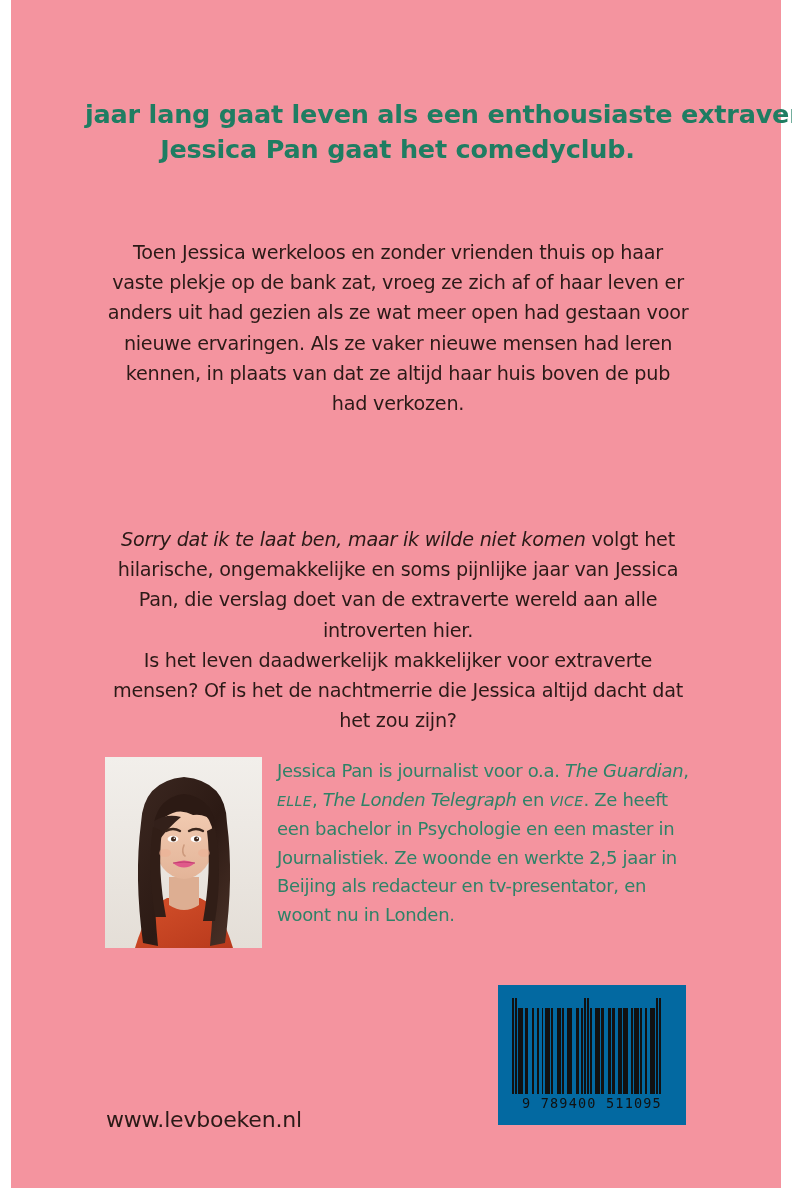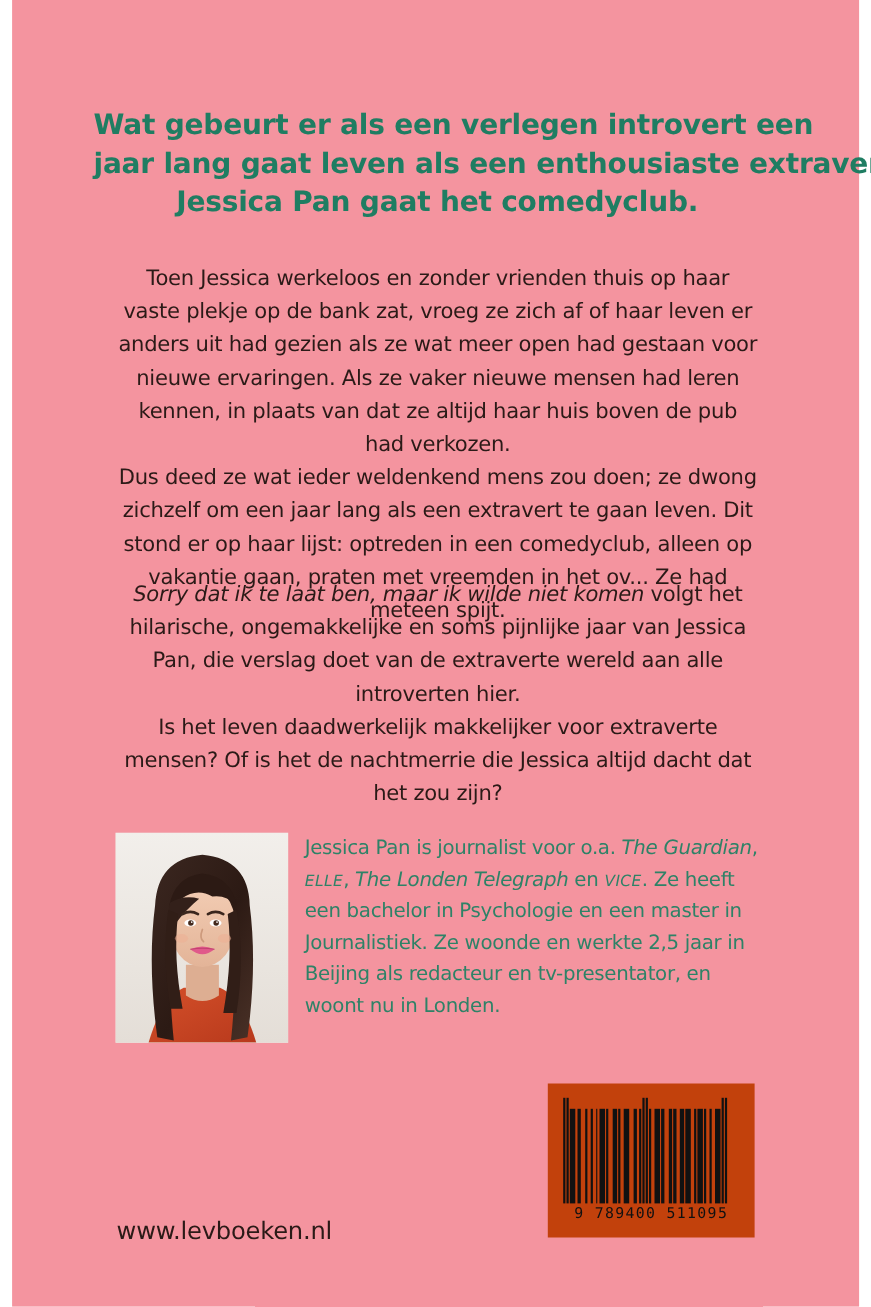--- a/index.html
+++ b/index.html
@@ -99,21 +99,21 @@
     text-transform: uppercase;
   }
 
   
   #barcode-box {
     position: absolute;
     left: 498px;
     top: 985px;
     width: 188px;
     height: 140px;
-    background: #c2410c;
+    background: #0369a1;
     box-sizing: border-box;
     padding: 13px 14px 6px 14px;
   }
   #barcode-bars {
     display: flex;
     align-items: flex-end;
     height: 96px;
     width: 100%;
     justify-content: flex-start;
     gap: 0;
@@ -141,28 +141,26 @@
   }
 </style>
 </head>
 <body>
 
 <div id="back-cover">
 
   <div id="cover-bleed"></div>
 
   <div class="headline">
-    <span class="hl-line">Wat gebeurt er als een verlegen introvert een</span>
     <span class="hl-line">jaar lang gaat leven als een enthousiaste extravert?</span>
     <span class="hl-line">Jessica Pan gaat het comedyclub.</span>
   </div>
 
   <div class="blurb" id="blurb-1">
     <p>Toen Jessica werkeloos en zonder vrienden thuis op haar vaste plekje op de bank zat, vroeg ze zich af of haar leven er anders uit had gezien als ze wat meer open had gestaan voor nieuwe ervaringen. Als ze vaker nieuwe mensen had leren kennen, in plaats van dat ze altijd haar huis boven de pub had verkozen.</p>
-    <p>Dus deed ze wat ieder weldenkend mens zou doen; ze dwong zichzelf om een jaar lang als een extravert te gaan leven. Dit stond er op haar lijst: optreden in een comedyclub, alleen op vakantie gaan, praten met vreemden in het ov... Ze had meteen spijt.</p>
   </div>
 
   <div class="blurb" id="blurb-2">
     <p><em>Sorry dat ik te laat ben, maar ik wilde niet komen</em><span> volgt het hilarische, ongemakkelijke en soms pijnlijke jaar van Jessica Pan, die verslag doet van de extraverte wereld aan alle introverten hier.</span></p>
   </div>
 
   <div class="blurb" id="blurb-3">
     <p>Is het leven daadwerkelijk makkelijker voor extraverte mensen? Of is het de nachtmerrie die Jessica altijd dacht dat het zou zijn?</p>
   </div>
 

